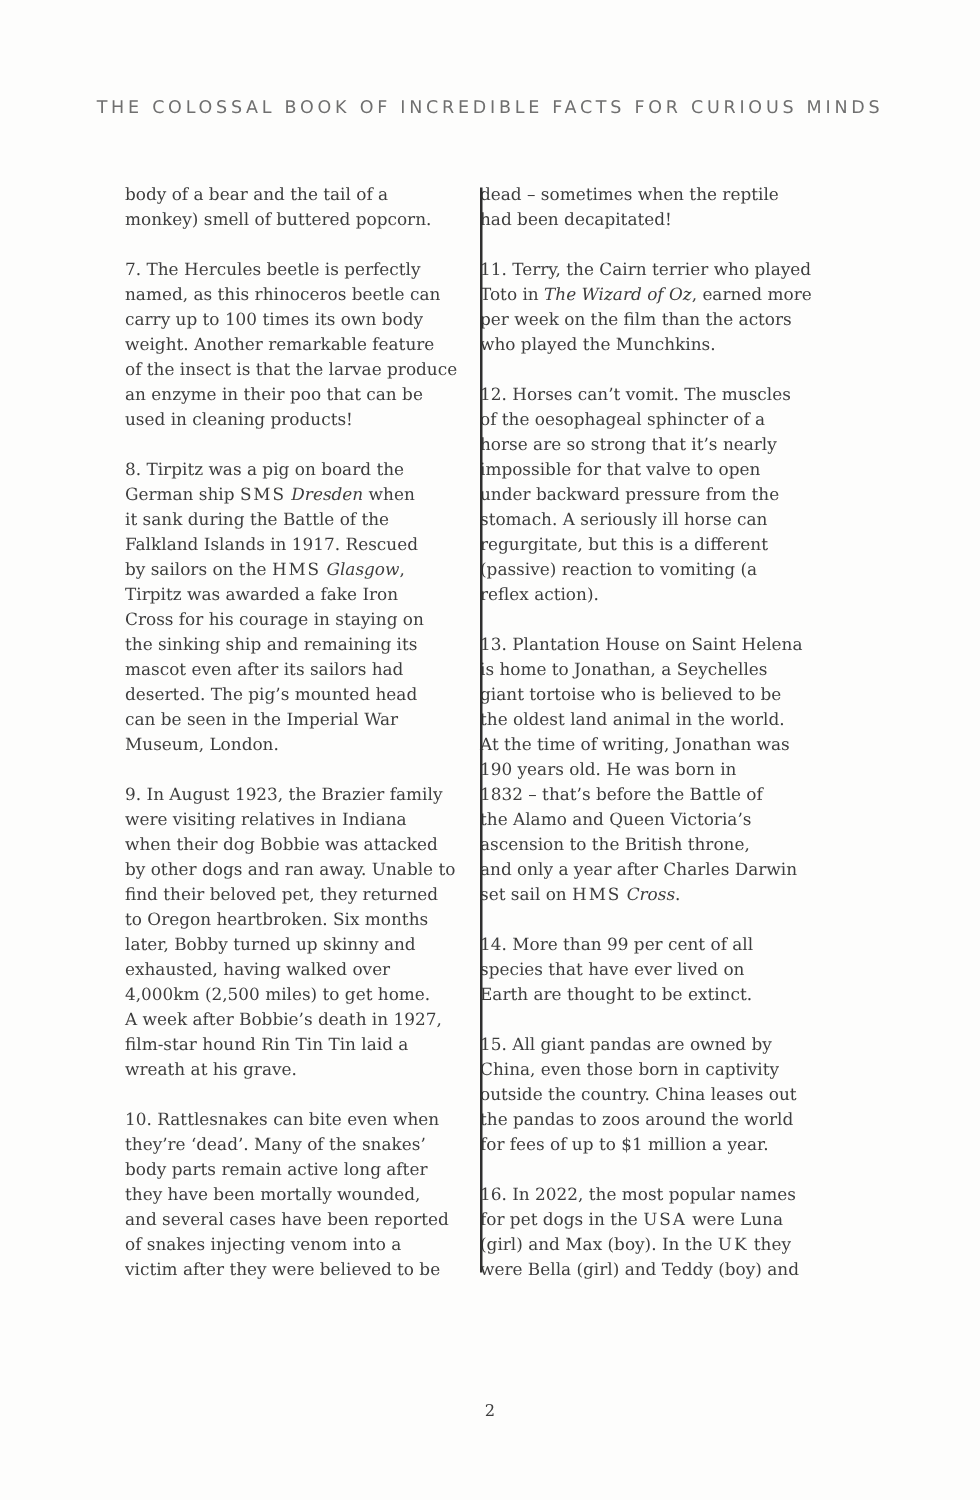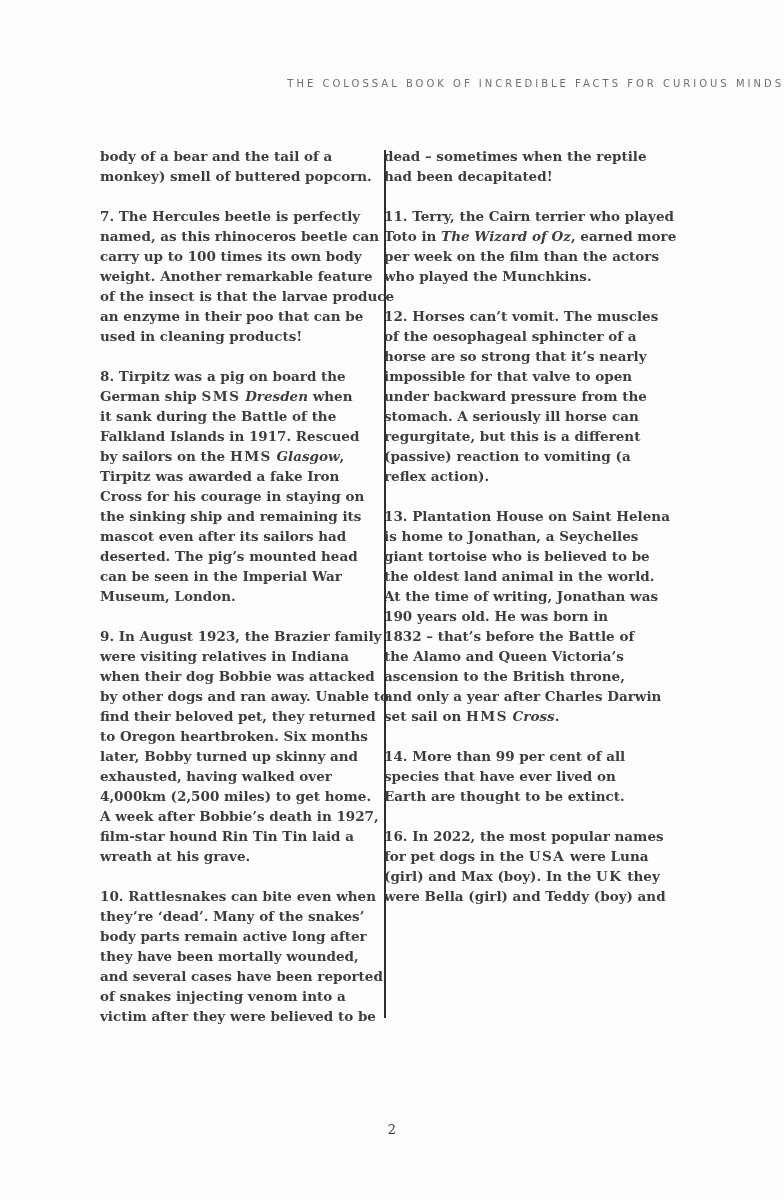--- a/index.html
+++ b/index.html
@@ -9,36 +9,36 @@
     height: 1200px;
     background: var(--background, #fdfdfc);
     overflow: hidden;
     font-family: "DejaVu Serif", "Liberation Serif", serif;
   }
   .running-head {
     position: absolute;
     top: 78px;
     left: 0;
     width: 100%;
-    text-align: right;
+    text-align: center;
     font-family: "DejaVu Sans", "Liberation Sans", sans-serif;
-    font-size: 10px;
+    font-size: 14px;
     font-weight: 400;
     letter-spacing: 3px;
     color: var(--header, #6f6f6f);
     white-space: nowrap;
   }
   .columns {
     position: absolute;
     left: 100px;
     top: 146px;
     display: flex;
     align-items: flex-start;
   }
-  .col { width: 284px; font-weight: bold; }
+  .col { width: 284px; }
   .col-right { width: 282px; }
   .para {
     margin: 0 0 20px 0;
     font-size: 13.5px;
     line-height: 20px;
     color: var(--text, #3d3d3d);
     white-space: pre;
   }
   .italic { font-style: italic; }
   .spaced { letter-spacing: 1.5px; }
@@ -132,20 +132,25 @@
 At the time of writing, Jonathan was
 190 years old. He was born in
 1832 – that’s before the Battle of
 the Alamo and Queen Victoria’s
 ascension to the British throne,
 and only a year after Charles Darwin
 set sail on </span><span class="spaced">HMS</span><span> </span><span class="italic">Cross</span><span>.</span></p>
         <p class="para"><span>14. More than 99 per cent of all
 species that have ever lived on
 Earth are thought to be extinct.</span></p>
+        <p class="para"><span>15. All giant pandas are owned by
+China, even those born in captivity
+outside the country. China leases out
+the pandas to zoos around the world
+for fees of up to $1 million a year.</span></p>
         <p class="para"><span>16. In 2022, the most popular names
 for pet dogs in the </span><span class="spaced">USA</span><span> were Luna
 (girl) and Max (boy). In the </span><span class="spaced">UK</span><span> they
 were Bella (girl) and Teddy (boy) and</span></p>
       </section>
   </div>
 
   <div class="divider"></div>
 
   <div class="folio">2</div>

